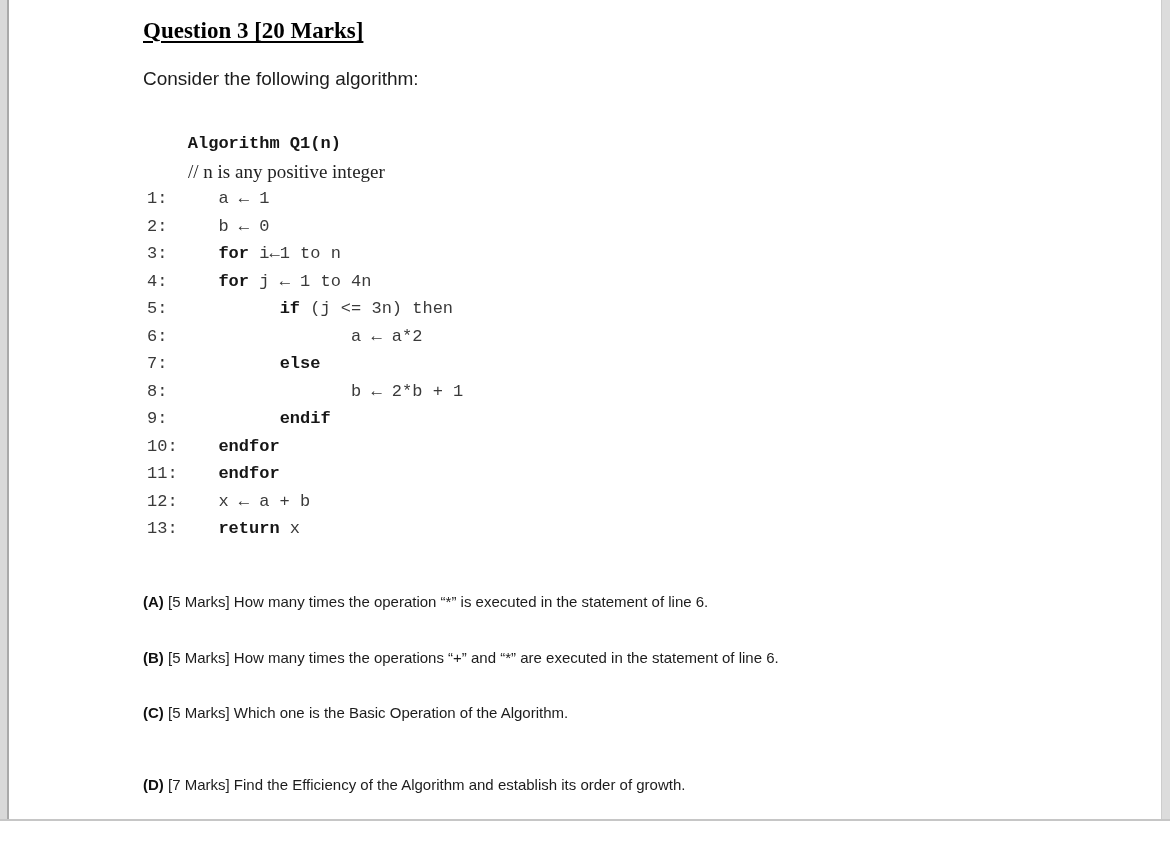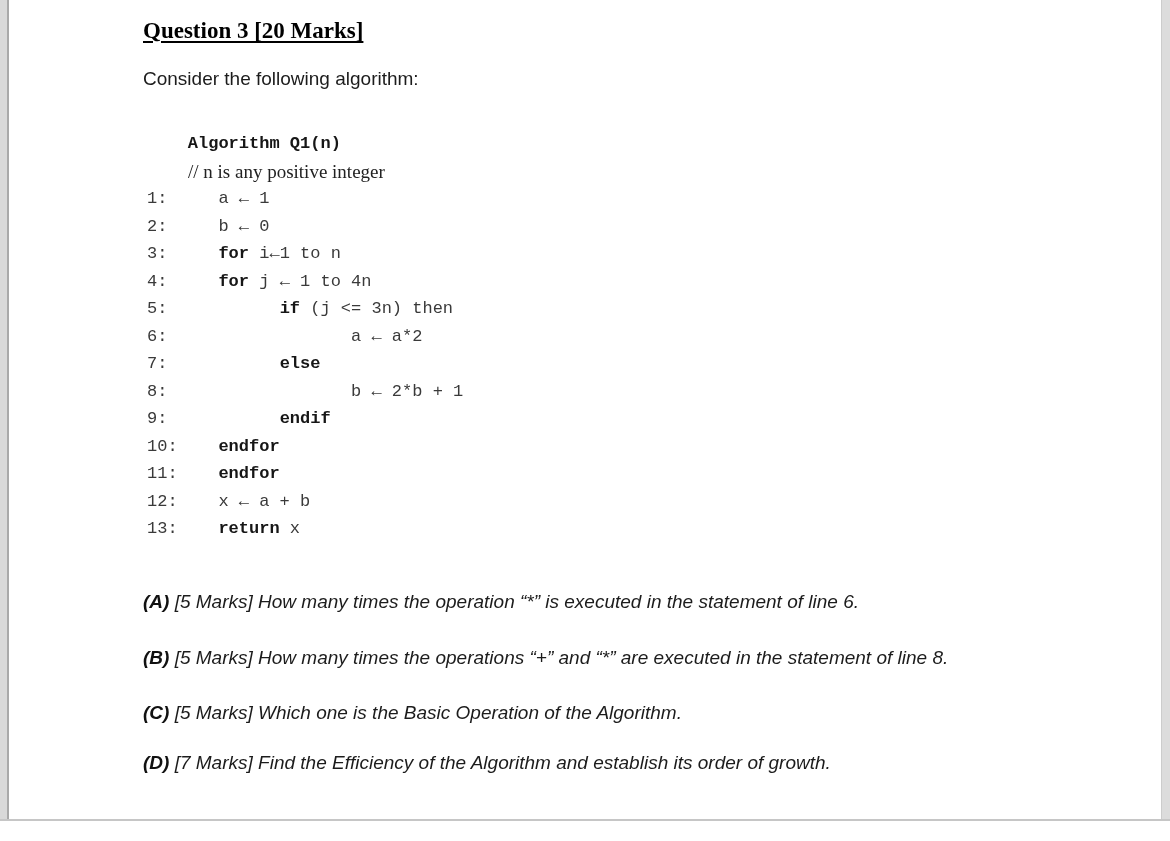--- a/index.html
+++ b/index.html
@@ -48,40 +48,39 @@
   pre.code .comment{
     font-family:Liberation Serif, serif;
     font-size:19px;color:#222222;
     padding-left:41px;
   }
   .questions{
     position:absolute;left:143px;top:588px;width:888px;
   }
   .q{
     padding-left:33px;text-indent:-33px;
-    font-size:19px;line-height:27.5px;color:#1c1c1c;
+    font-size:15px;line-height:27.5px;color:#1c1c1c;
     margin-bottom:28px;
-    font-style:italic;
   }
-  .q:nth-child(3){margin-bottom:22px;}
+  .q:nth-child(3){margin-bottom:44px;}
   .q .q-label{font-weight:bold;color:#111111;}
 </style>
 </head>
 <body>
 
 <div class="page">
   <div class="edge-left"></div>
   <div class="edge-right"></div>
   <div class="edge-bottom"></div>
 
   <div class="title">Question 3 [20 Marks]</div>
 
   <div class="intro">Consider the following algorithm:</div>
 
   <pre class="code" id="code"><div class="code-line header"><span>    </span><span class="kw">Algorithm Q1(n)</span></div><div class="code-line comment"><span>// n is any positive integer</span></div><div class="code-line"><span>1:     a ← 1</span></div><div class="code-line"><span>2:     b ← 0</span></div><div class="code-line"><span>3:     </span><span class="kw">for</span><span> i←1 to n</span></div><div class="code-line"><span>4:     </span><span class="kw">for</span><span> j ← 1 to 4n</span></div><div class="code-line"><span>5:           </span><span class="kw">if</span><span> (j &lt;= 3n) then</span></div><div class="code-line"><span>6:                  a ← a*2</span></div><div class="code-line"><span>7:           </span><span class="kw">else</span></div><div class="code-line"><span>8:                  b ← 2*b + 1</span></div><div class="code-line"><span>9:           </span><span class="kw">endif</span></div><div class="code-line"><span>10:    </span><span class="kw">endfor</span></div><div class="code-line"><span>11:    </span><span class="kw">endfor</span></div><div class="code-line"><span>12:    x ← a + b</span></div><div class="code-line"><span>13:    </span><span class="kw">return</span><span> x</span></div></pre>
 
   <div class="questions" id="questions">
       <div class="q"><span class="q-label">(A)</span><span> [5 Marks] How many times the operation “*” is executed in the statement of line 6.</span></div>
-      <div class="q"><span class="q-label">(B)</span><span> [5 Marks] How many times the operations “+” and “*” are executed in the statement of line 8.</span></div>
+      <div class="q"><span class="q-label">(B)</span><span> [5 Marks] How many times the operations “+” and “*” are executed in the statement of line 6.</span></div>
       <div class="q"><span class="q-label">(C)</span><span> [5 Marks] Which one is the Basic Operation of the Algorithm.</span></div>
       <div class="q"><span class="q-label">(D)</span><span> [7 Marks] Find the Efficiency of the Algorithm and establish its order of growth.</span></div>
     </div>
 </div>
 
 </body></html>

